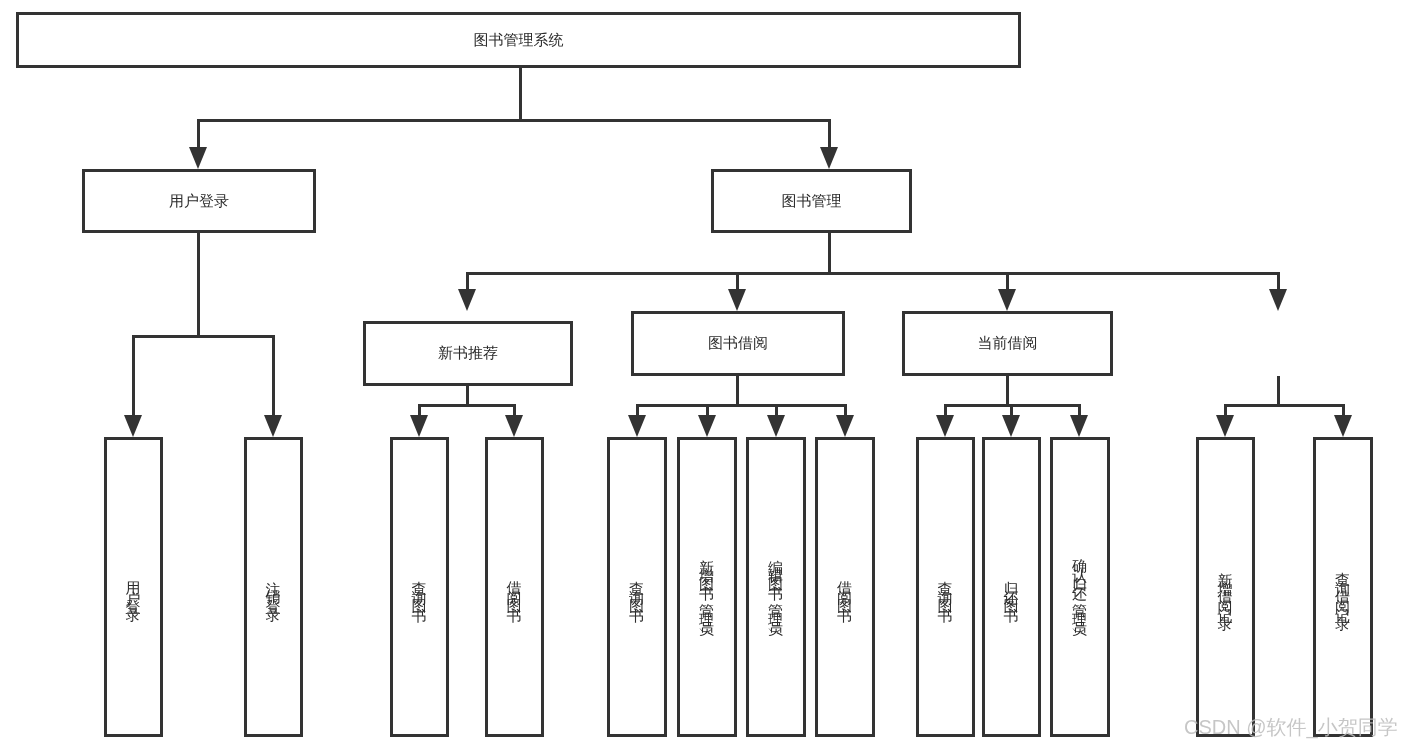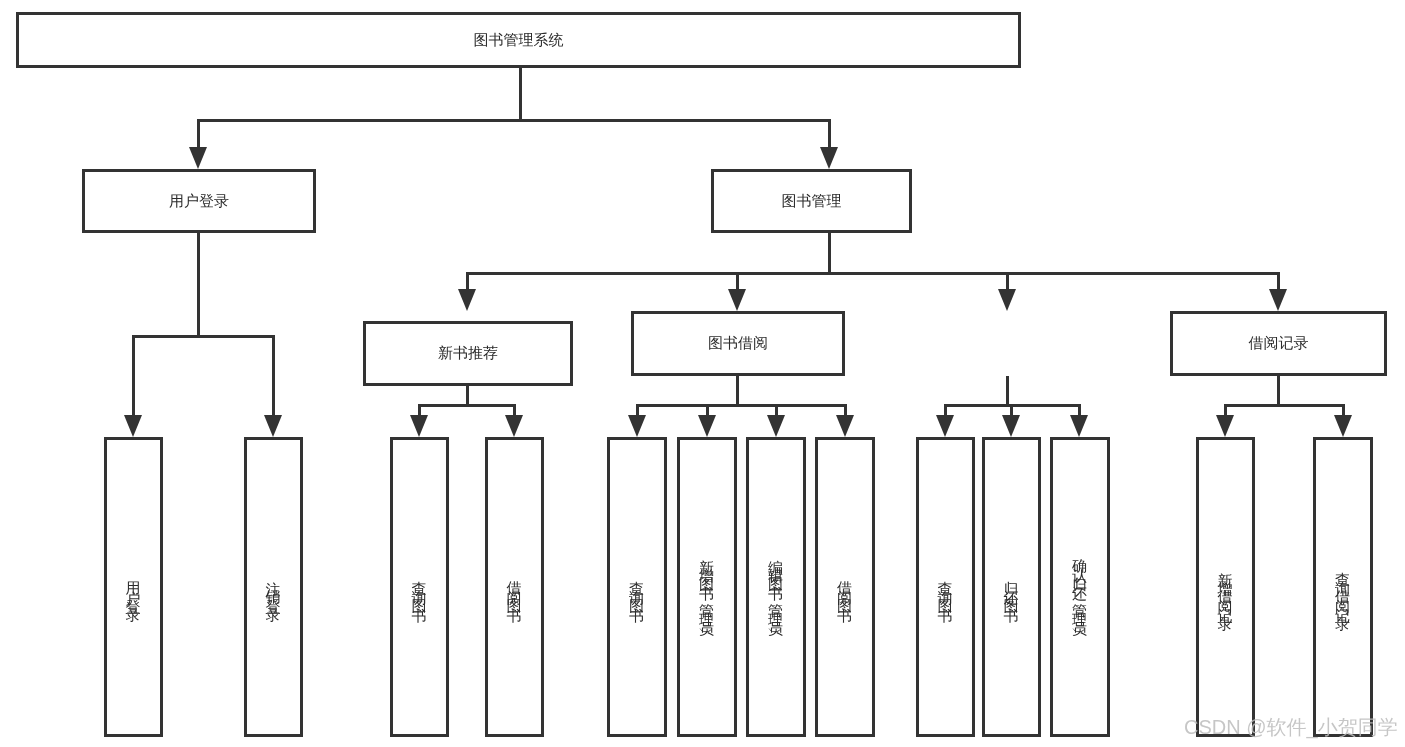--- a/index.html
+++ b/index.html
@@ -72,22 +72,22 @@
   <div class="arrow" style="left:998px; top:289px;"></div>
   <div class="vline" style="left:1277px; top:272px; height:19px;"></div>
   <div class="arrow" style="left:1269px; top:289px;"></div>
 
   <div class="box" style="left:363px; top:321px; width:210px; height:65px;">
     <span>新书推荐</span>
   </div>
   <div class="box" style="left:631px; top:311px; width:214px; height:65px;">
     <span>图书借阅</span>
   </div>
-  <div class="box" style="left:1170px; top:311px; width:217px; height:65px;">
-    <span>借阅记录</span>
+  <div class="box" style="left:902px; top:311px; width:211px; height:65px;">
+    <span>当前借阅</span>
   </div>
 
   <div class="vline" style="left:466px; top:376px; height:31px;"></div>
   <div class="hline" style="left:418px; top:404px; width:98px;"></div>
   <div class="vline" style="left:418px; top:404px; height:12px;"></div>
   <div class="arrow" style="left:410px; top:415px;"></div>
   <div class="vline" style="left:513px; top:404px; height:12px;"></div>
   <div class="arrow" style="left:505px; top:415px;"></div>
 
   <div class="vline" style="left:736px; top:376px; height:31px;"></div>

